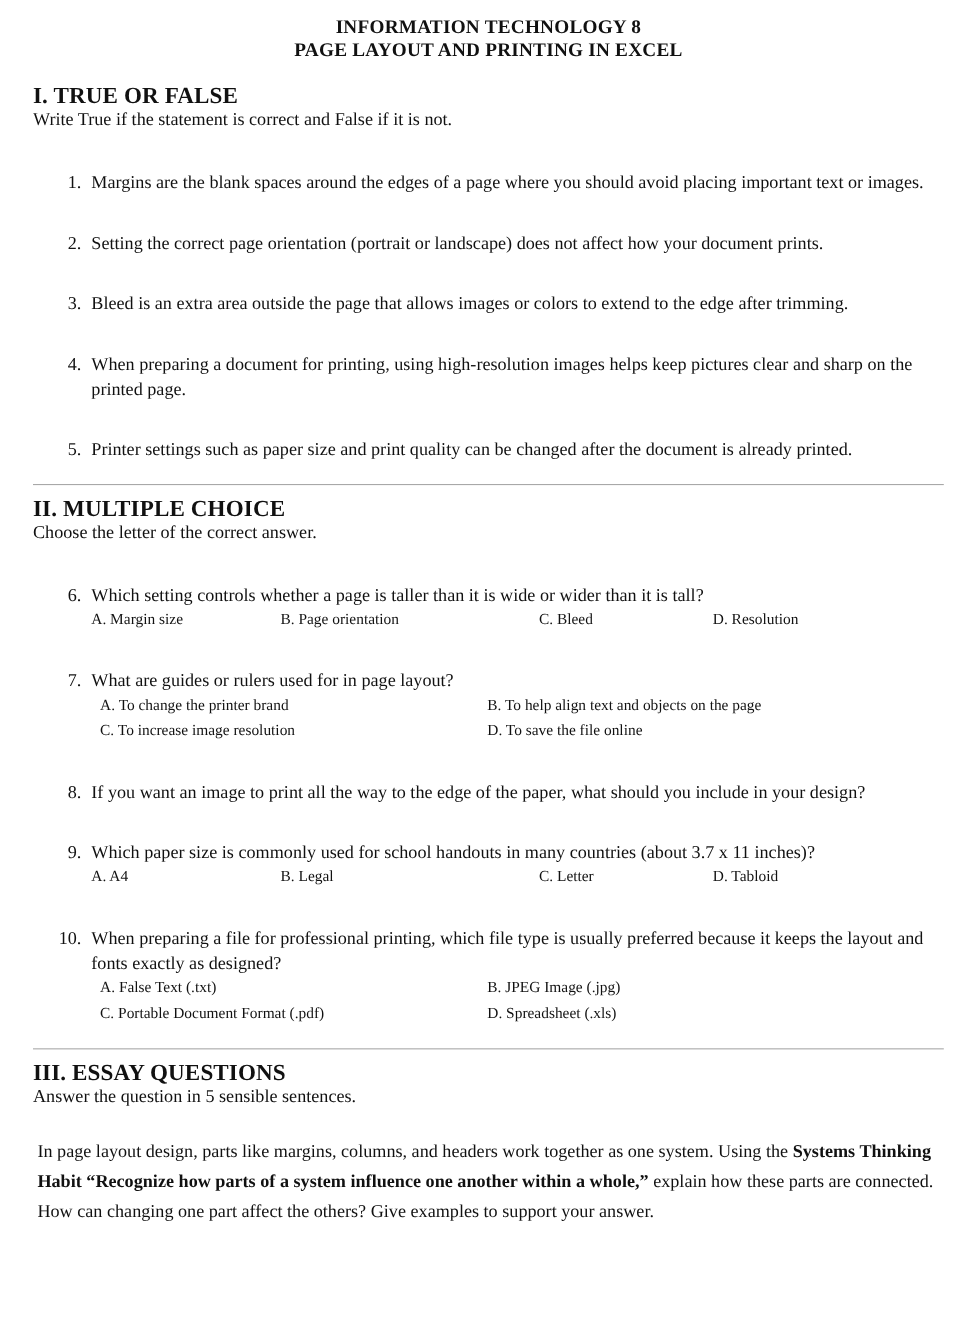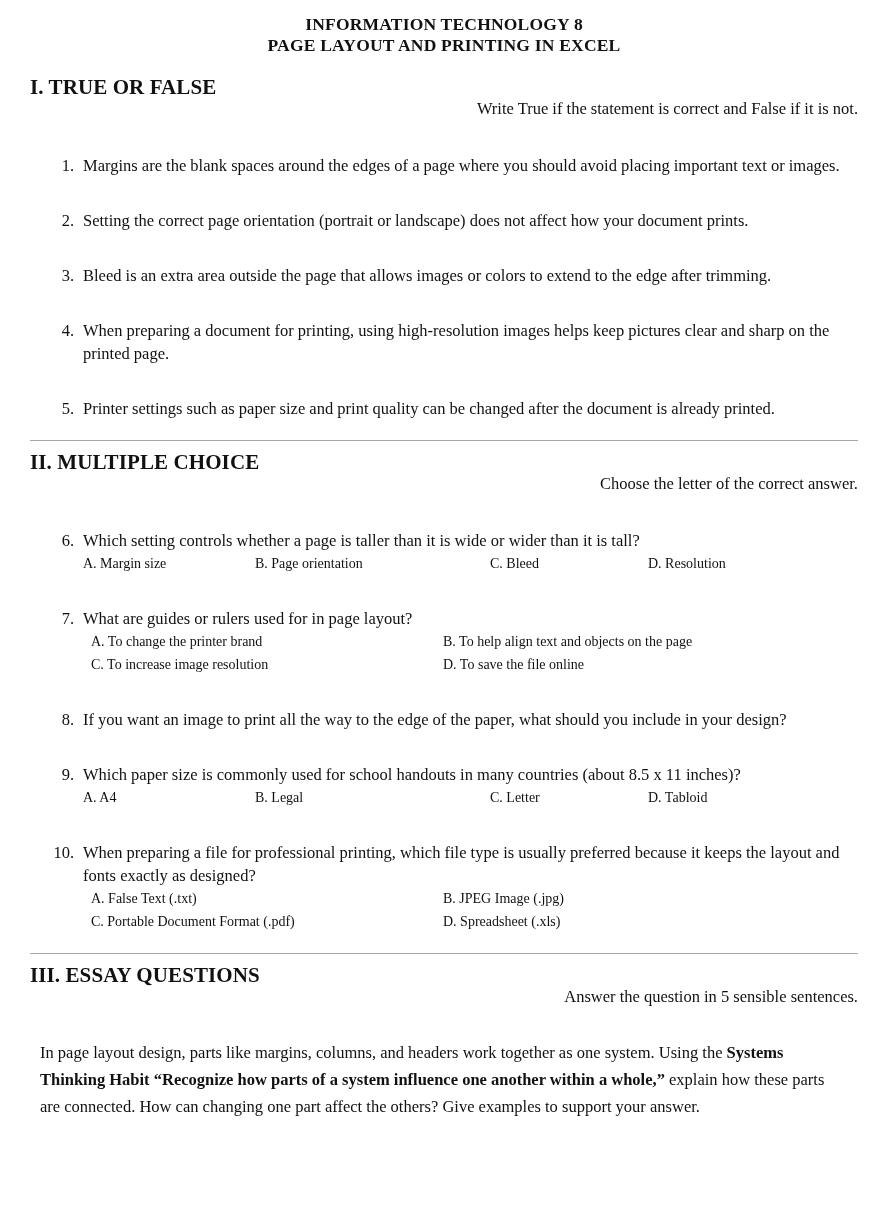--- a/index.html
+++ b/index.html
@@ -38,21 +38,20 @@
     font-weight: bold;
     font-size: 21px;
     line-height: 21px;
     margin: 0;
     letter-spacing: 0.1px;
   }
   .section-instruction {
     font-size: 16.5px;
     line-height: 21px;
     margin: 0 0 2px 0;
-    text-align: right;
   }
 
   
   .divider {
     border: 0;
     border-top: 1px solid #a8a8a8;
     margin: 0;
     height: 0;
     width: 828px;
   }
@@ -97,21 +96,21 @@
   .q8-b { left: 139px; }
 
   
   .c2-a { left: 8px; }
   .c2-b { left: 360px; }
 
   
   .essay-para {
     font-size: 16.5px;
     line-height: 27px;
-    margin: 10px;
+    margin: 4px;
     max-width: 828px;
   }
   .essay-para b { font-weight: bold; }
 
   
   .sp-title-gap { height: 21px; }
   .sp-after-instr { height: 14px; }
   .sp-q { height: 13px; }
   .sp-before-div { height: 20px; }
   .sp-after-div { height: 11px; }
@@ -206,21 +205,21 @@
       <div class="sp-q"></div>
 
       <li class="qitem">
         <span class="qnum">8.</span>
         <span class="qtext">If you want an image to print all the way to the edge of the paper, what should you include in your design?</span>
       </li>
       <div class="sp-q"></div>
 
       <li class="qitem">
         <span class="qnum">9.</span>
-        <span class="qtext">Which paper size is commonly used for school handouts in many countries (about 8.5 x 11 inches)?</span>
+        <span class="qtext">Which paper size is commonly used for school handouts in many countries (about 3.7 x 11 inches)?</span>
         <div class="opts">
           <div class="opt-row">
             <span class="opt c4-a">A. A4</span>
             <span class="opt c4-b">B. Legal</span>
             <span class="opt c4-c">C. Letter</span>
             <span class="opt c4-d">D. Tabloid</span>
           </div>
         </div>
       </li>
       <div class="sp-q"></div>

